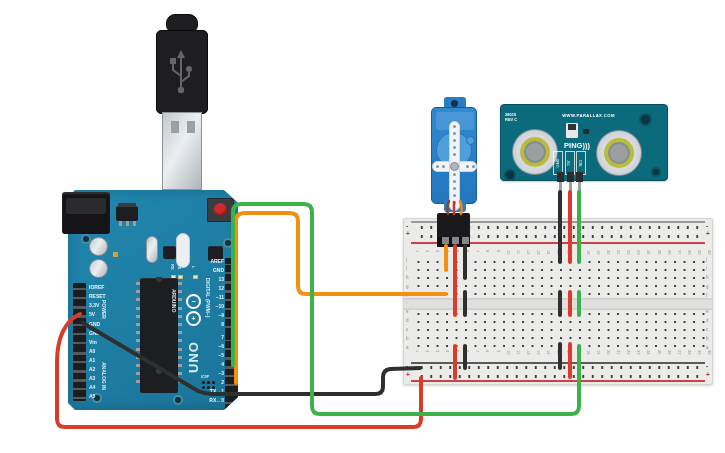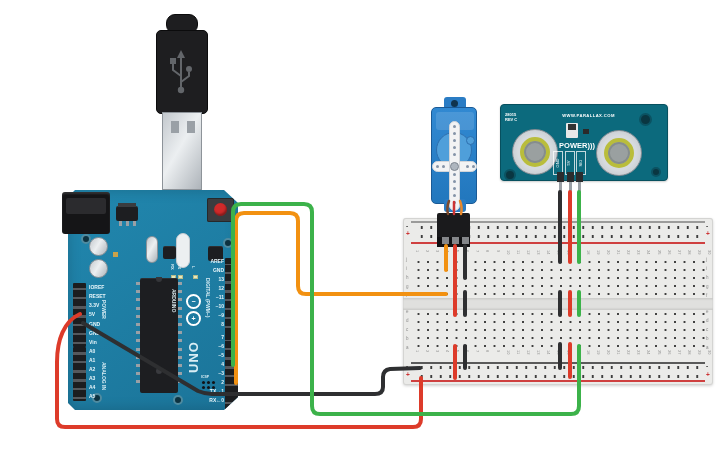--- a/index.html
+++ b/index.html
@@ -343,21 +343,21 @@
     <div class="a" style="left:15px;top:24px;width:7px;height:7px;background:#85878a;"></div>
     <div class="a" style="left:25px;top:24px;width:7px;height:7px;background:#85878a;"></div>
   </div>
 
   <div id="sensor" class="a">
     <div class="a" style="left:4px;top:7px;font-size:4px;line-height:5px;font-weight:bold;">
       <div>28015</div>
       <div>REV C</div>
     </div>
     <div class="a" style="left:40px;top:8px;width:95px;text-align:center;font-size:4.2px;letter-spacing:.4px;font-weight:bold;">WWW.PARALLAX.COM</div>
-    <div class="a" style="left:52px;top:36px;width:48px;text-align:center;font-size:7.5px;font-weight:bold;">POWER)))</div>
+    <div class="a" style="left:52px;top:36px;width:48px;text-align:center;font-size:7.5px;font-weight:bold;">PING)))</div>
 
     <div class="a xducer" style="left:11px;top:24px;width:46px;height:46px;">
       <div class="a xring" style="left:7px;top:7px;width:30px;height:30px;"></div>
     </div>
     <div class="a xducer" style="left:95px;top:25px;width:46px;height:46px;">
       <div class="a xring" style="left:7px;top:7px;width:30px;height:30px;"></div>
     </div>
 
     <div class="a" style="left:65px;top:18px;width:12px;height:15px;background:#e8e8e8;border-radius:1px;">
       <div class="a" style="left:2px;top:1px;width:8px;height:6px;background:#333;"></div>

